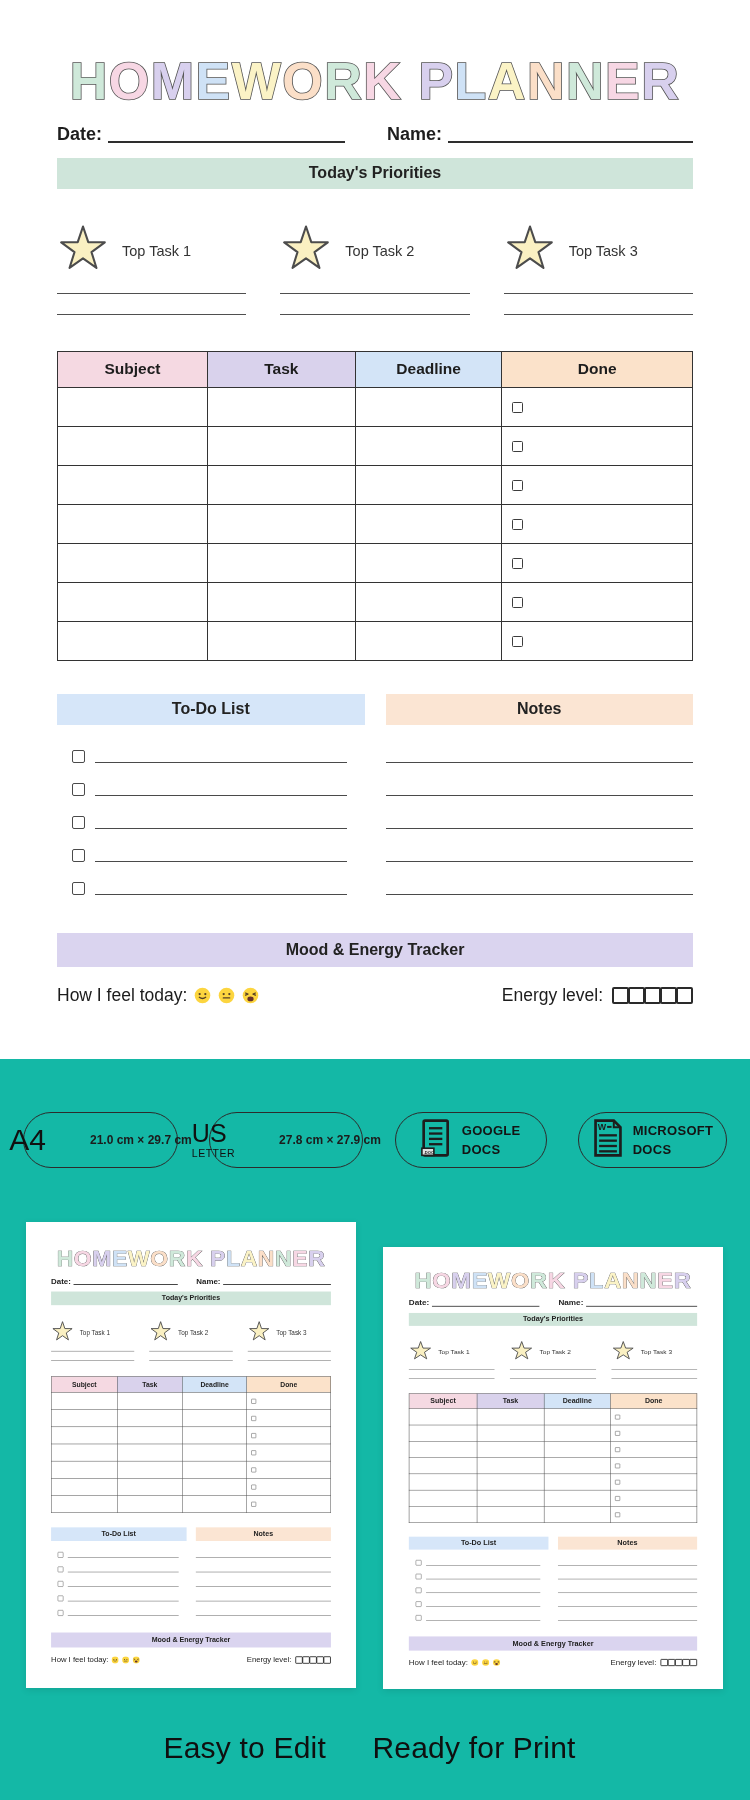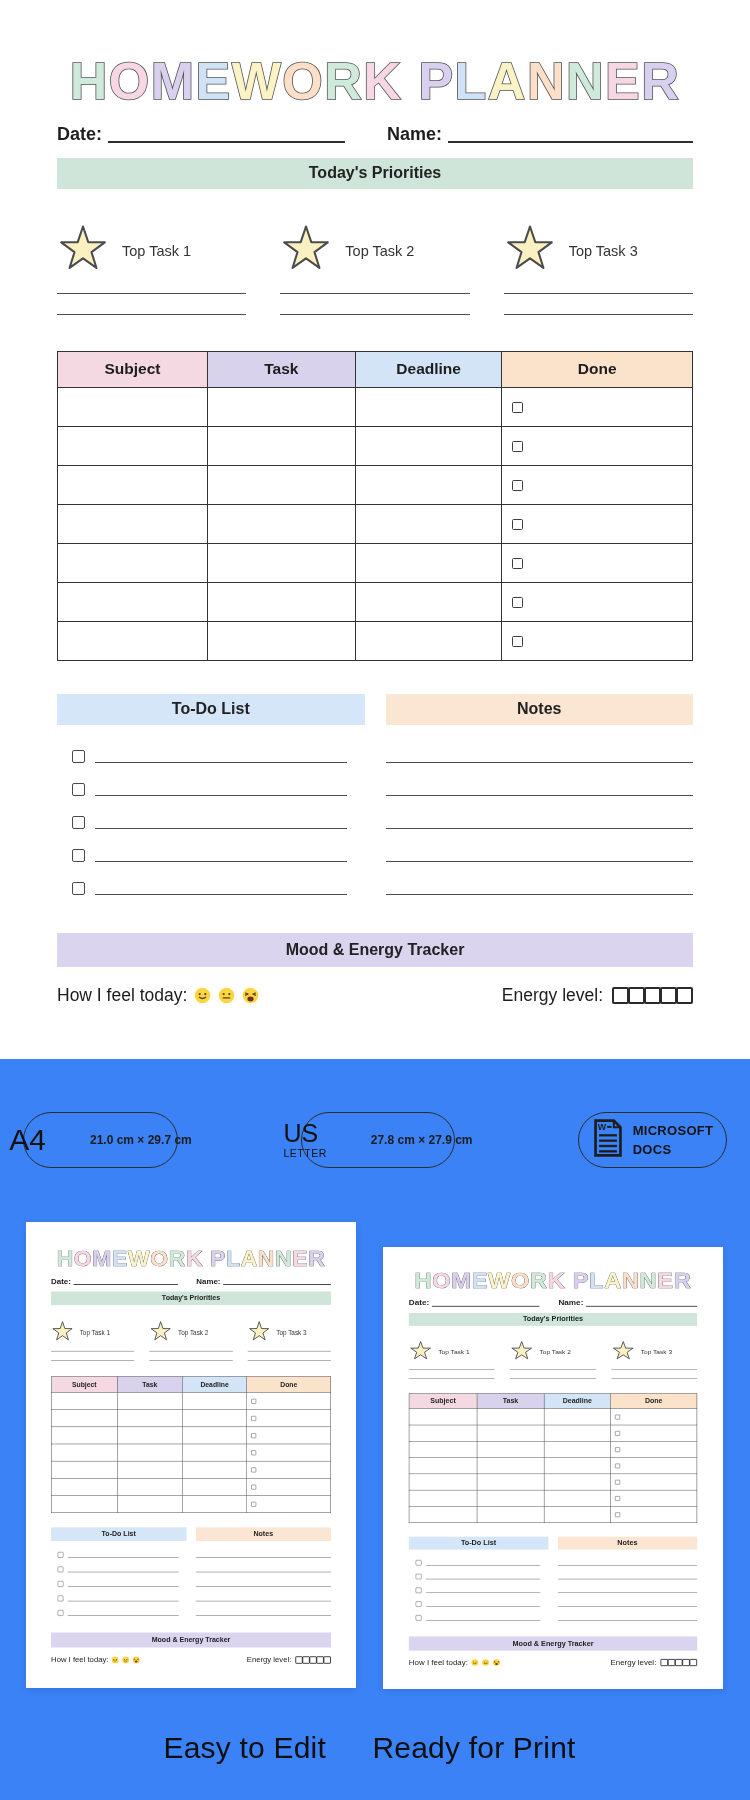--- a/index.html
+++ b/index.html
@@ -79,21 +79,21 @@
   .p-feel{display:flex;justify-content:space-between;align-items:center;margin-top:18px;}
   .p-feel-left,.p-feel-right{display:flex;align-items:center;gap:7px;}
   .p-feel-label{font-size:17.5px;font-weight:500;color:#1c1c1c;}
   .emoji{display:inline-flex;width:17px;height:17px;}
   .emoji svg{width:17px;height:17px;}
   .ebox{width:17px;height:17px;border:2px solid #2a2a2a;border-radius:2px;
         box-sizing:border-box;display:inline-block;margin-left:-4px;}
   .p-feel-right .ebox:first-of-type{margin-left:2px;}
 
   
-  .promo{position:absolute;top:1059px;left:0;width:750px;height:741px;background:#3b82f6;}
+  .promo{position:absolute;top:1059px;left:0;width:750px;height:741px;background:#14b8a6;}
 
   .badges{position:absolute;left:23px;top:53px;width:704px;display:flex;justify-content:space-between;}
   .badge{
     height:56px;border:1.6px solid #2c2c2c;border-radius:28px;box-sizing:border-box;
     display:flex;align-items:center;justify-content:center;gap:9px;background:transparent;
   }
   .badge.b-a4{width:155px;}
   .badge.b-us{width:154px;}
   .badge.b-gd{width:152px;}
   .badge.b-mw{width:149px;}
@@ -341,20 +341,37 @@
       <span class="b-big">A4</span>
       <span class="b-dims">21.0 cm × 29.7 cm</span>
     </div>
     <div class="badge b-us">
       <span class="b-stack">
         <span class="b-big">US</span>
         <span class="b-sub">LETTER</span>
       </span>
       <span class="b-dims">27.8 cm × 27.9 cm</span>
     </div>
+    <div class="badge b-gd">
+      <span>
+        <svg width="32" height="40" viewBox="0 0 36 44">
+            <rect x="3" y="2.5" width="27" height="39" rx="1.5" fill="none" stroke="#1d1d1d" stroke-width="3"></rect>
+            <line x1="9" y1="11" x2="24" y2="11" stroke="#1d1d1d" stroke-width="2.6"></line>
+            <line x1="9" y1="17" x2="24" y2="17" stroke="#1d1d1d" stroke-width="2.6"></line>
+            <line x1="9" y1="23" x2="24" y2="23" stroke="#1d1d1d" stroke-width="2.6"></line>
+            <line x1="9" y1="29" x2="24" y2="29" stroke="#1d1d1d" stroke-width="2.6"></line>
+            <rect x="1" y="33.5" width="13.5" height="8" fill="#e2e2e2" stroke="#1d1d1d" stroke-width="1.8"></rect>
+            <text x="3" y="39.8" font-size="4.6" font-weight="bold" fill="#1d1d1d" font-family="Liberation Sans, sans-serif">.DOC</text>
+          </svg>
+      </span>
+      <span class="b-app">
+        <span style="display:block">GOOGLE</span>
+        <span style="display:block">DOCS</span>
+      </span>
+    </div>
     <div class="badge b-mw">
       <span>
         <svg width="32" height="40" viewBox="0 0 36 44">
             <path d="M4 2.5 H24.5 L32 10 V41.5 H4 Z" fill="none" stroke="#1d1d1d" stroke-width="3"></path>
             <path d="M24.5 2.5 V10 H32" fill="none" stroke="#1d1d1d" stroke-width="2.2"></path>
             <text x="6.5" y="12.5" font-size="10" font-weight="bold" fill="#1d1d1d" font-family="Liberation Sans, sans-serif">W</text>
             <line x1="17" y1="9.5" x2="22" y2="9.5" stroke="#1d1d1d" stroke-width="2.2"></line>
             <line x1="8" y1="19" x2="28" y2="19" stroke="#1d1d1d" stroke-width="2.6"></line>
             <line x1="8" y1="25" x2="28" y2="25" stroke="#1d1d1d" stroke-width="2.6"></line>
             <line x1="8" y1="31" x2="28" y2="31" stroke="#1d1d1d" stroke-width="2.6"></line>

